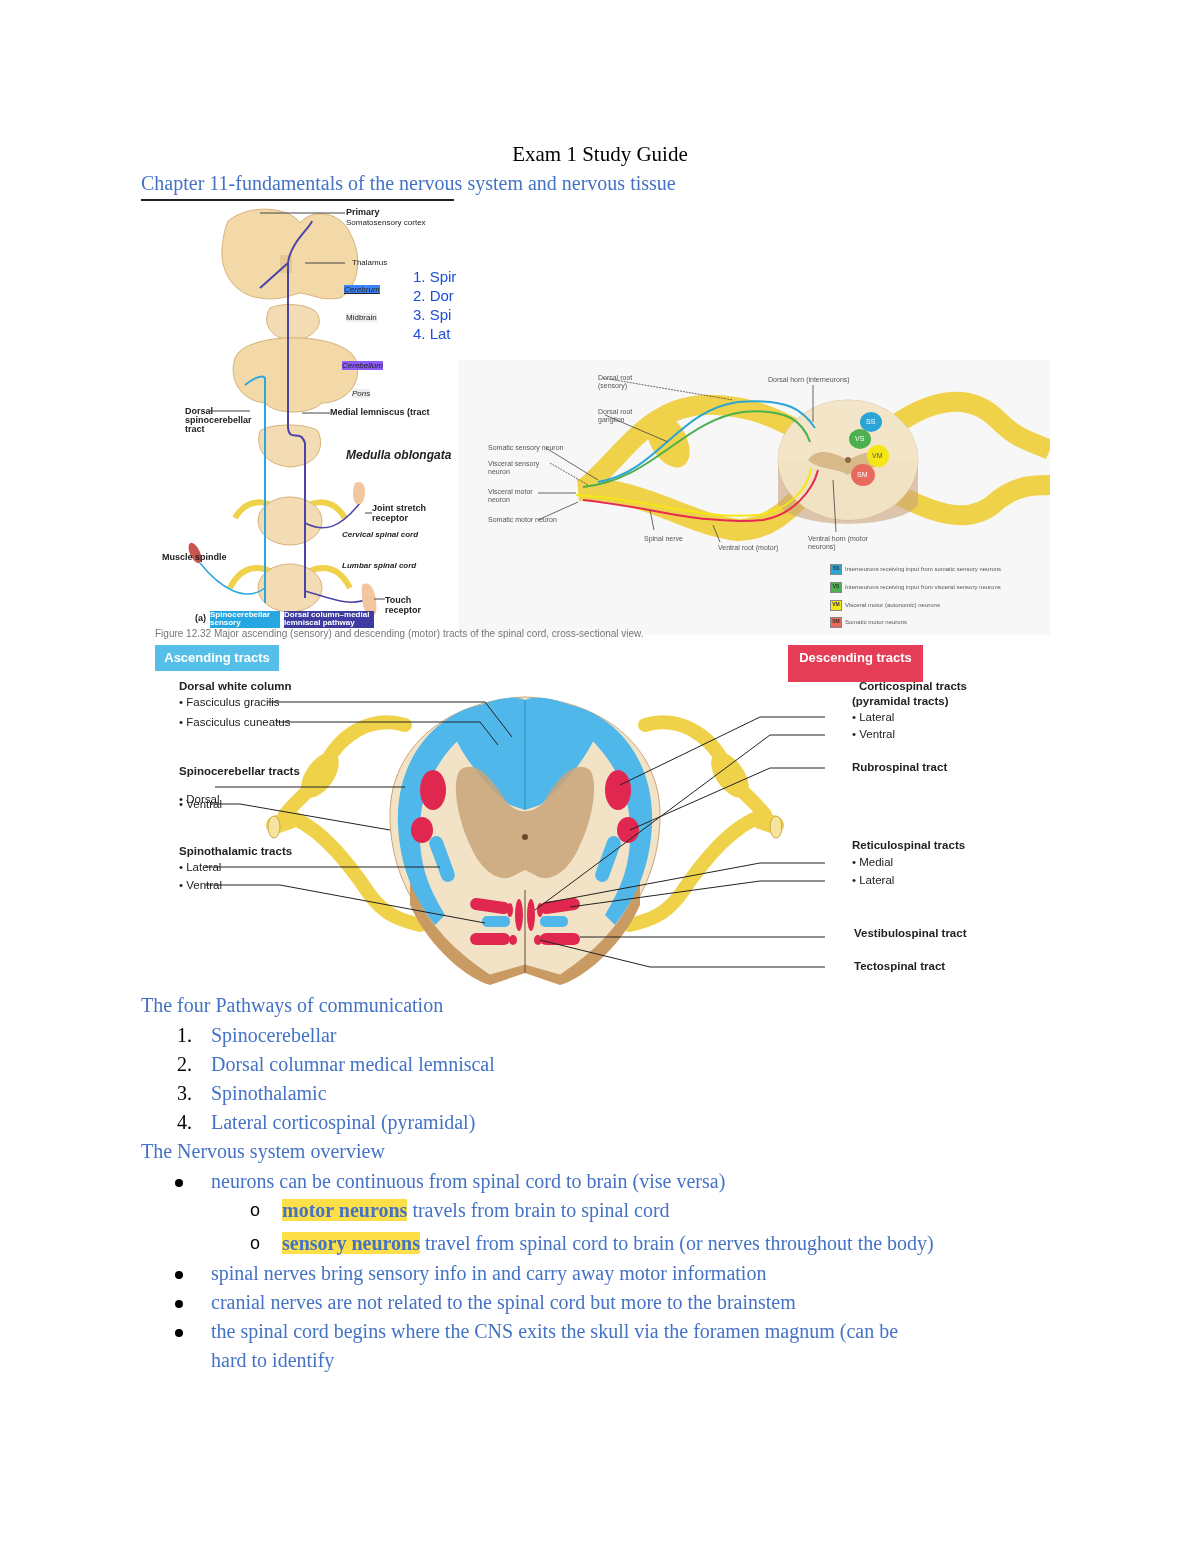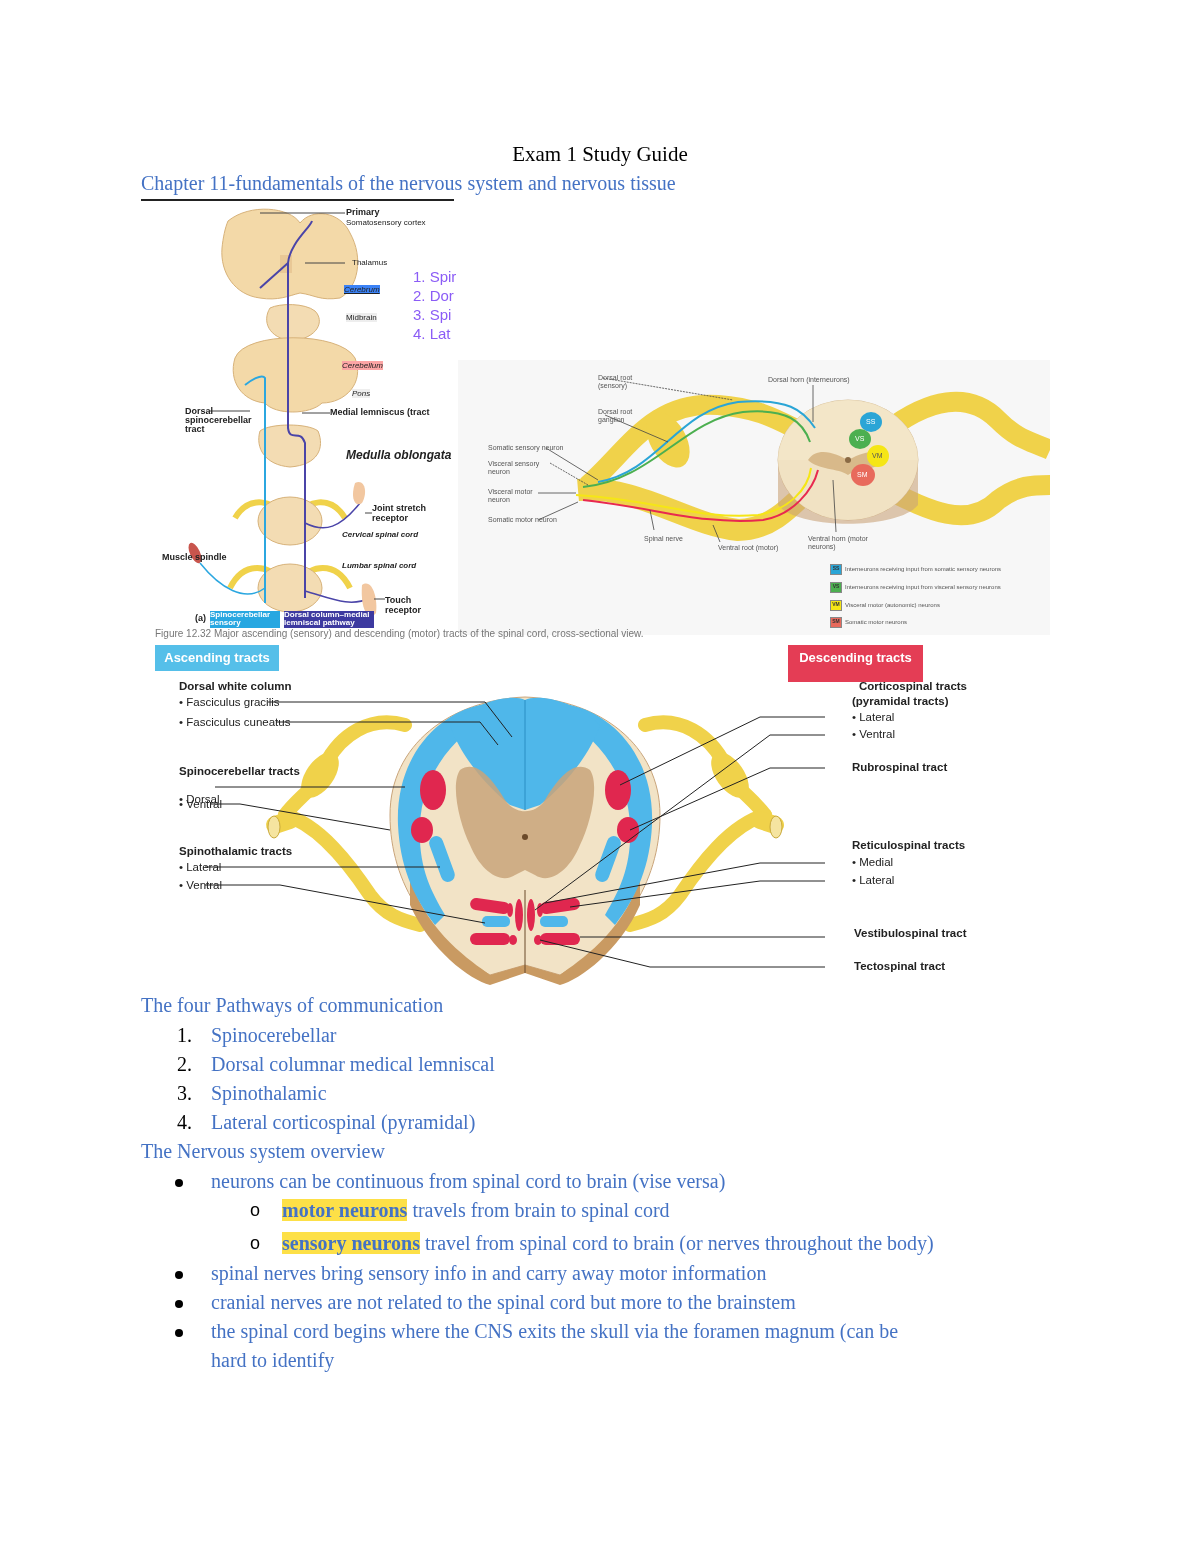--- a/index.html
+++ b/index.html
@@ -73,35 +73,35 @@
     <line x1="152" y1="210" x2="180" y2="210" stroke="#444" stroke-width="1"></line>
     <line x1="60" y1="208" x2="100" y2="208" stroke="#444" stroke-width="1"></line>
     <line x1="215" y1="310" x2="222" y2="310" stroke="#444" stroke-width="1"></line>
     <line x1="224" y1="396" x2="235" y2="396" stroke="#444" stroke-width="1"></line>
   </svg>
   <span class="lbl lbl-b small" style="left:196px; top:4px;">Primary</span>
   <span class="lbl small" style="left:196px; top:15px; font-size:8px;">Somatosensory cortex</span>
   <span class="lbl small" style="left:202px; top:55px; font-size:8px;">Thalamus</span>
   <span class="lbl small" style="left:194px; top:82px; font-size:8px; font-style:italic; background:#3b82f6;text-decoration:underline;">Cerebrum</span>
   <span class="lbl small" style="left:196px; top:110px; font-size:8px; background:#eee;">Midbrain</span>
-  <span class="lbl small" style="left:192px; top:158px; font-size:8px; font-style:italic; background:#fca5a5;">Cerebellum</span>
+  <span class="lbl small" style="left:192px; top:158px; font-size:8px; font-style:italic; background:#8b5cf6;">Cerebellum</span>
   <span class="lbl small" style="left:202px; top:186px; font-size:8px; font-style:italic; background:#eee;">Pons</span>
   <span class="lbl lbl-b small" style="left:35px; top:204px; width:75px; white-space:normal; line-height:9px;">Dorsal spinocerebellar tract</span>
   <span class="lbl lbl-b small" style="left:180px; top:204px;">Medial lemniscus (tract</span>
   <span class="lbl lbl-b small" style="left:196px; top:245px; font-size:12px; font-style:italic;">Medulla oblongata</span>
   <span class="lbl lbl-b small" style="left:222px; top:300px; width:70px; white-space:normal; line-height:10px;">Joint stretch receptor</span>
   <span class="lbl lbl-b small" style="left:192px; top:327px; font-size:8px; font-style:italic;">Cervical spinal cord</span>
   <span class="lbl lbl-b small" style="left:12px; top:349px;">Muscle spindle</span>
   <span class="lbl lbl-b small" style="left:192px; top:358px; font-size:8px; font-style:italic;">Lumbar spinal cord</span>
   <span class="lbl lbl-b small" style="left:235px; top:392px; width:45px; white-space:normal; line-height:10px;">Touch receptor</span>
   <span class="lbl lbl-b small" style="left:45px; top:410px;">(a)</span>
   <span class="lbl small" style="left:60px; top:408px; width:70px; height:18px; background:#27a7e1; color:#fff; font-weight:bold; overflow:hidden; line-height:8px; white-space:normal; font-size:8px;">Spinocerebellar sensory</span>
   <span class="lbl small" style="left:134px; top:408px; width:90px; height:18px; background:#3d3aa0; color:#fff; font-weight:bold; overflow:hidden; line-height:8px; white-space:normal; font-size:8px;">Dorsal column–medial lemniscal pathway</span>
   
-  <div class="abs sans" style="left:263px; top:64px; font-size:15px; line-height:19px; color:#8b5cf6;">
+  <div class="abs sans" style="left:263px; top:64px; font-size:15px; line-height:19px; color:#1d4ed8;">
     <div>1. Spir</div>
     <div>2. Dor</div>
     <div>3. Spi</div>
     <div>4. Lat</div>
   </div>
 </div>
 
 <div class="fig-panel" style="left:458px; top:360px; width:592px; height:275px; background:#f7f7f7;">
   <svg width="592" height="275">
 

